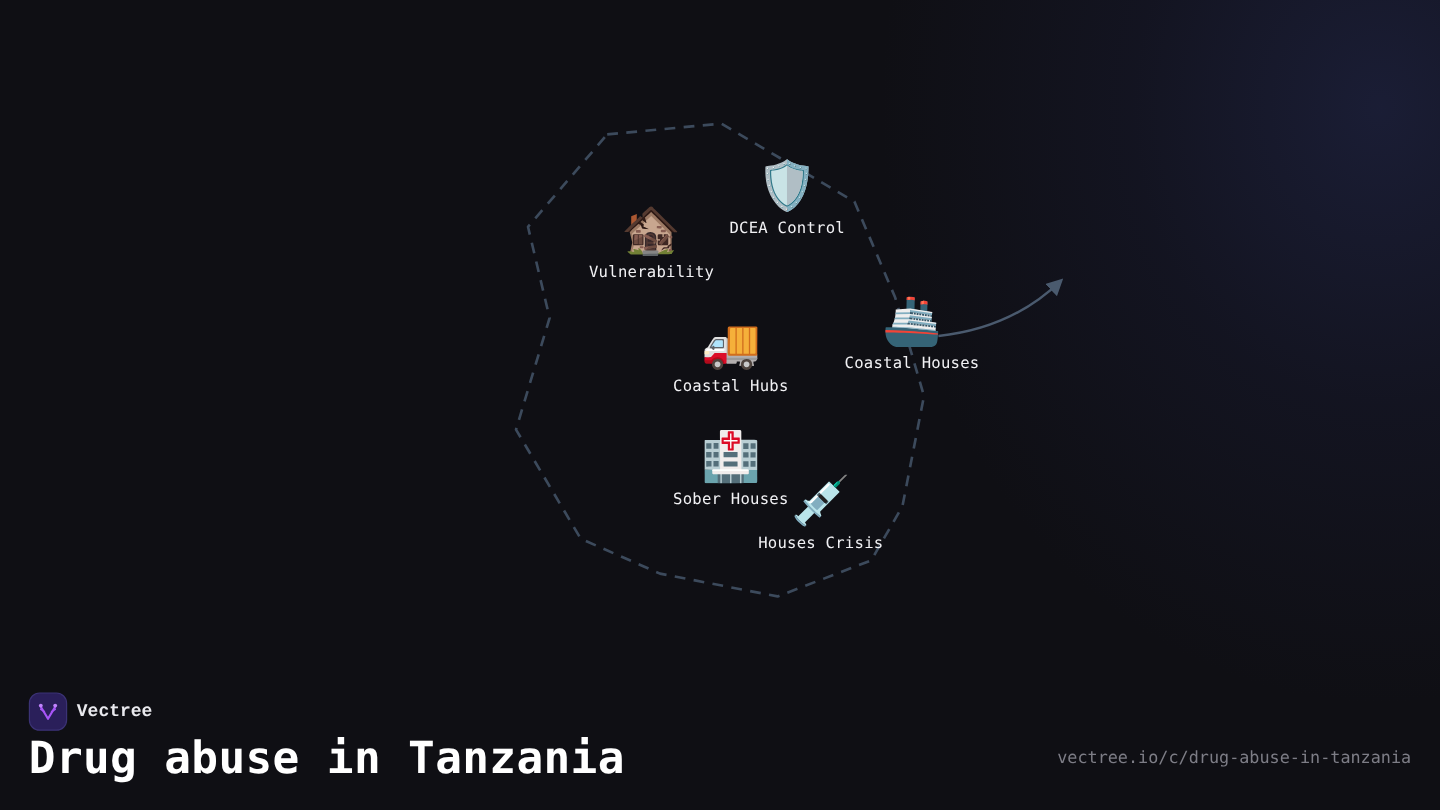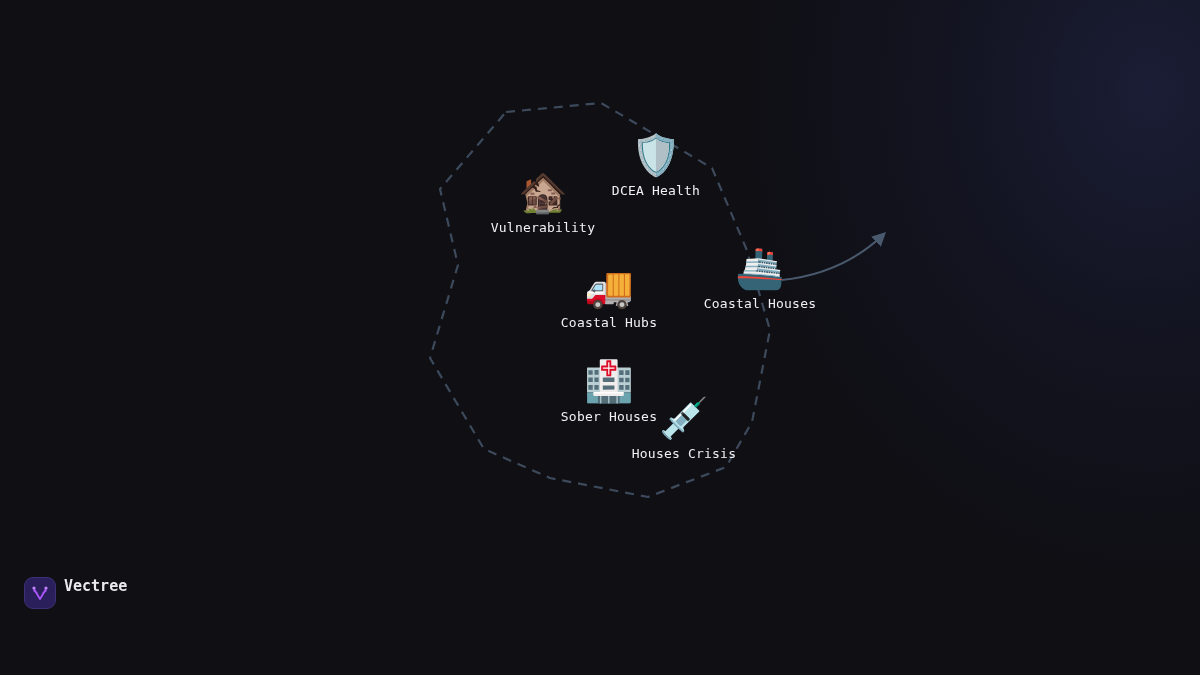--- a/index.html
+++ b/index.html
@@ -45,21 +45,23 @@
       font-size: 13px;
       color: #f1f1f4;
       white-space: nowrap;
       letter-spacing: 0.2px;
     }
     .brand {
       position: absolute;
       left: 24px;
       top: 577px;
       display: flex;
+      align-items: center;
       gap: 8px;
+      font-family: Liberation Mono, monospace;
     }
     .brand-logo {
       width: 32px; height: 32px;
       border-radius: 9px;
       background: #2a1f5a;
       border: 1px solid #3b3275;
       box-sizing: border-box;
       display: flex;
       align-items: center;
       justify-content: center;
@@ -103,21 +105,21 @@
     <path d="M782,280 C820,276 855,262 884,234" fill="none" stroke="#4a5a6e" stroke-width="2" marker-end="url(#arrowhead)"></path>
   </svg>
 
   <div class="node" style="left:543px; top:168px;">
     <span class="glyph">🏚️</span>
     <span class="label">Vulnerability</span>
   </div>
 
   <div class="node" style="left:656px; top:131px;">
     <span class="glyph">🛡️</span>
-    <span class="label">DCEA Health</span>
+    <span class="label">DCEA Control</span>
   </div>
 
   <div class="node" style="left:609px; top:263px;">
     <span class="glyph">🚚</span>
     <span class="label">Coastal Hubs</span>
   </div>
 
   <div class="node" style="left:760px; top:244px;">
     <span class="glyph">🚢</span>
     <span class="label">Coastal Houses</span>
@@ -138,15 +140,17 @@
       <svg width="20" height="20" viewBox="0 0 20 20">
         <path d="M4,6 L10,16 L16,6" fill="none" stroke="#a855f7" stroke-width="1.8" stroke-linecap="round" stroke-linejoin="round"></path>
         <path d="M7,10 L4,8 M13,10 L16,8" fill="none" stroke="#a855f7" stroke-width="1.4" stroke-linecap="round"></path>
         <circle cx="4" cy="5" r="1.6" fill="#c084fc"></circle>
         <circle cx="16" cy="5" r="1.6" fill="#c084fc"></circle>
       </svg>
     </div>
     <span class="brand-name">Vectree</span>
   </div>
 
+  <div class="title">Drug abuse in Tanzania</div>
 
+  <div class="url">vectree.io/c/drug-abuse-in-tanzania</div>
 
 </div>
 
 </body></html>

